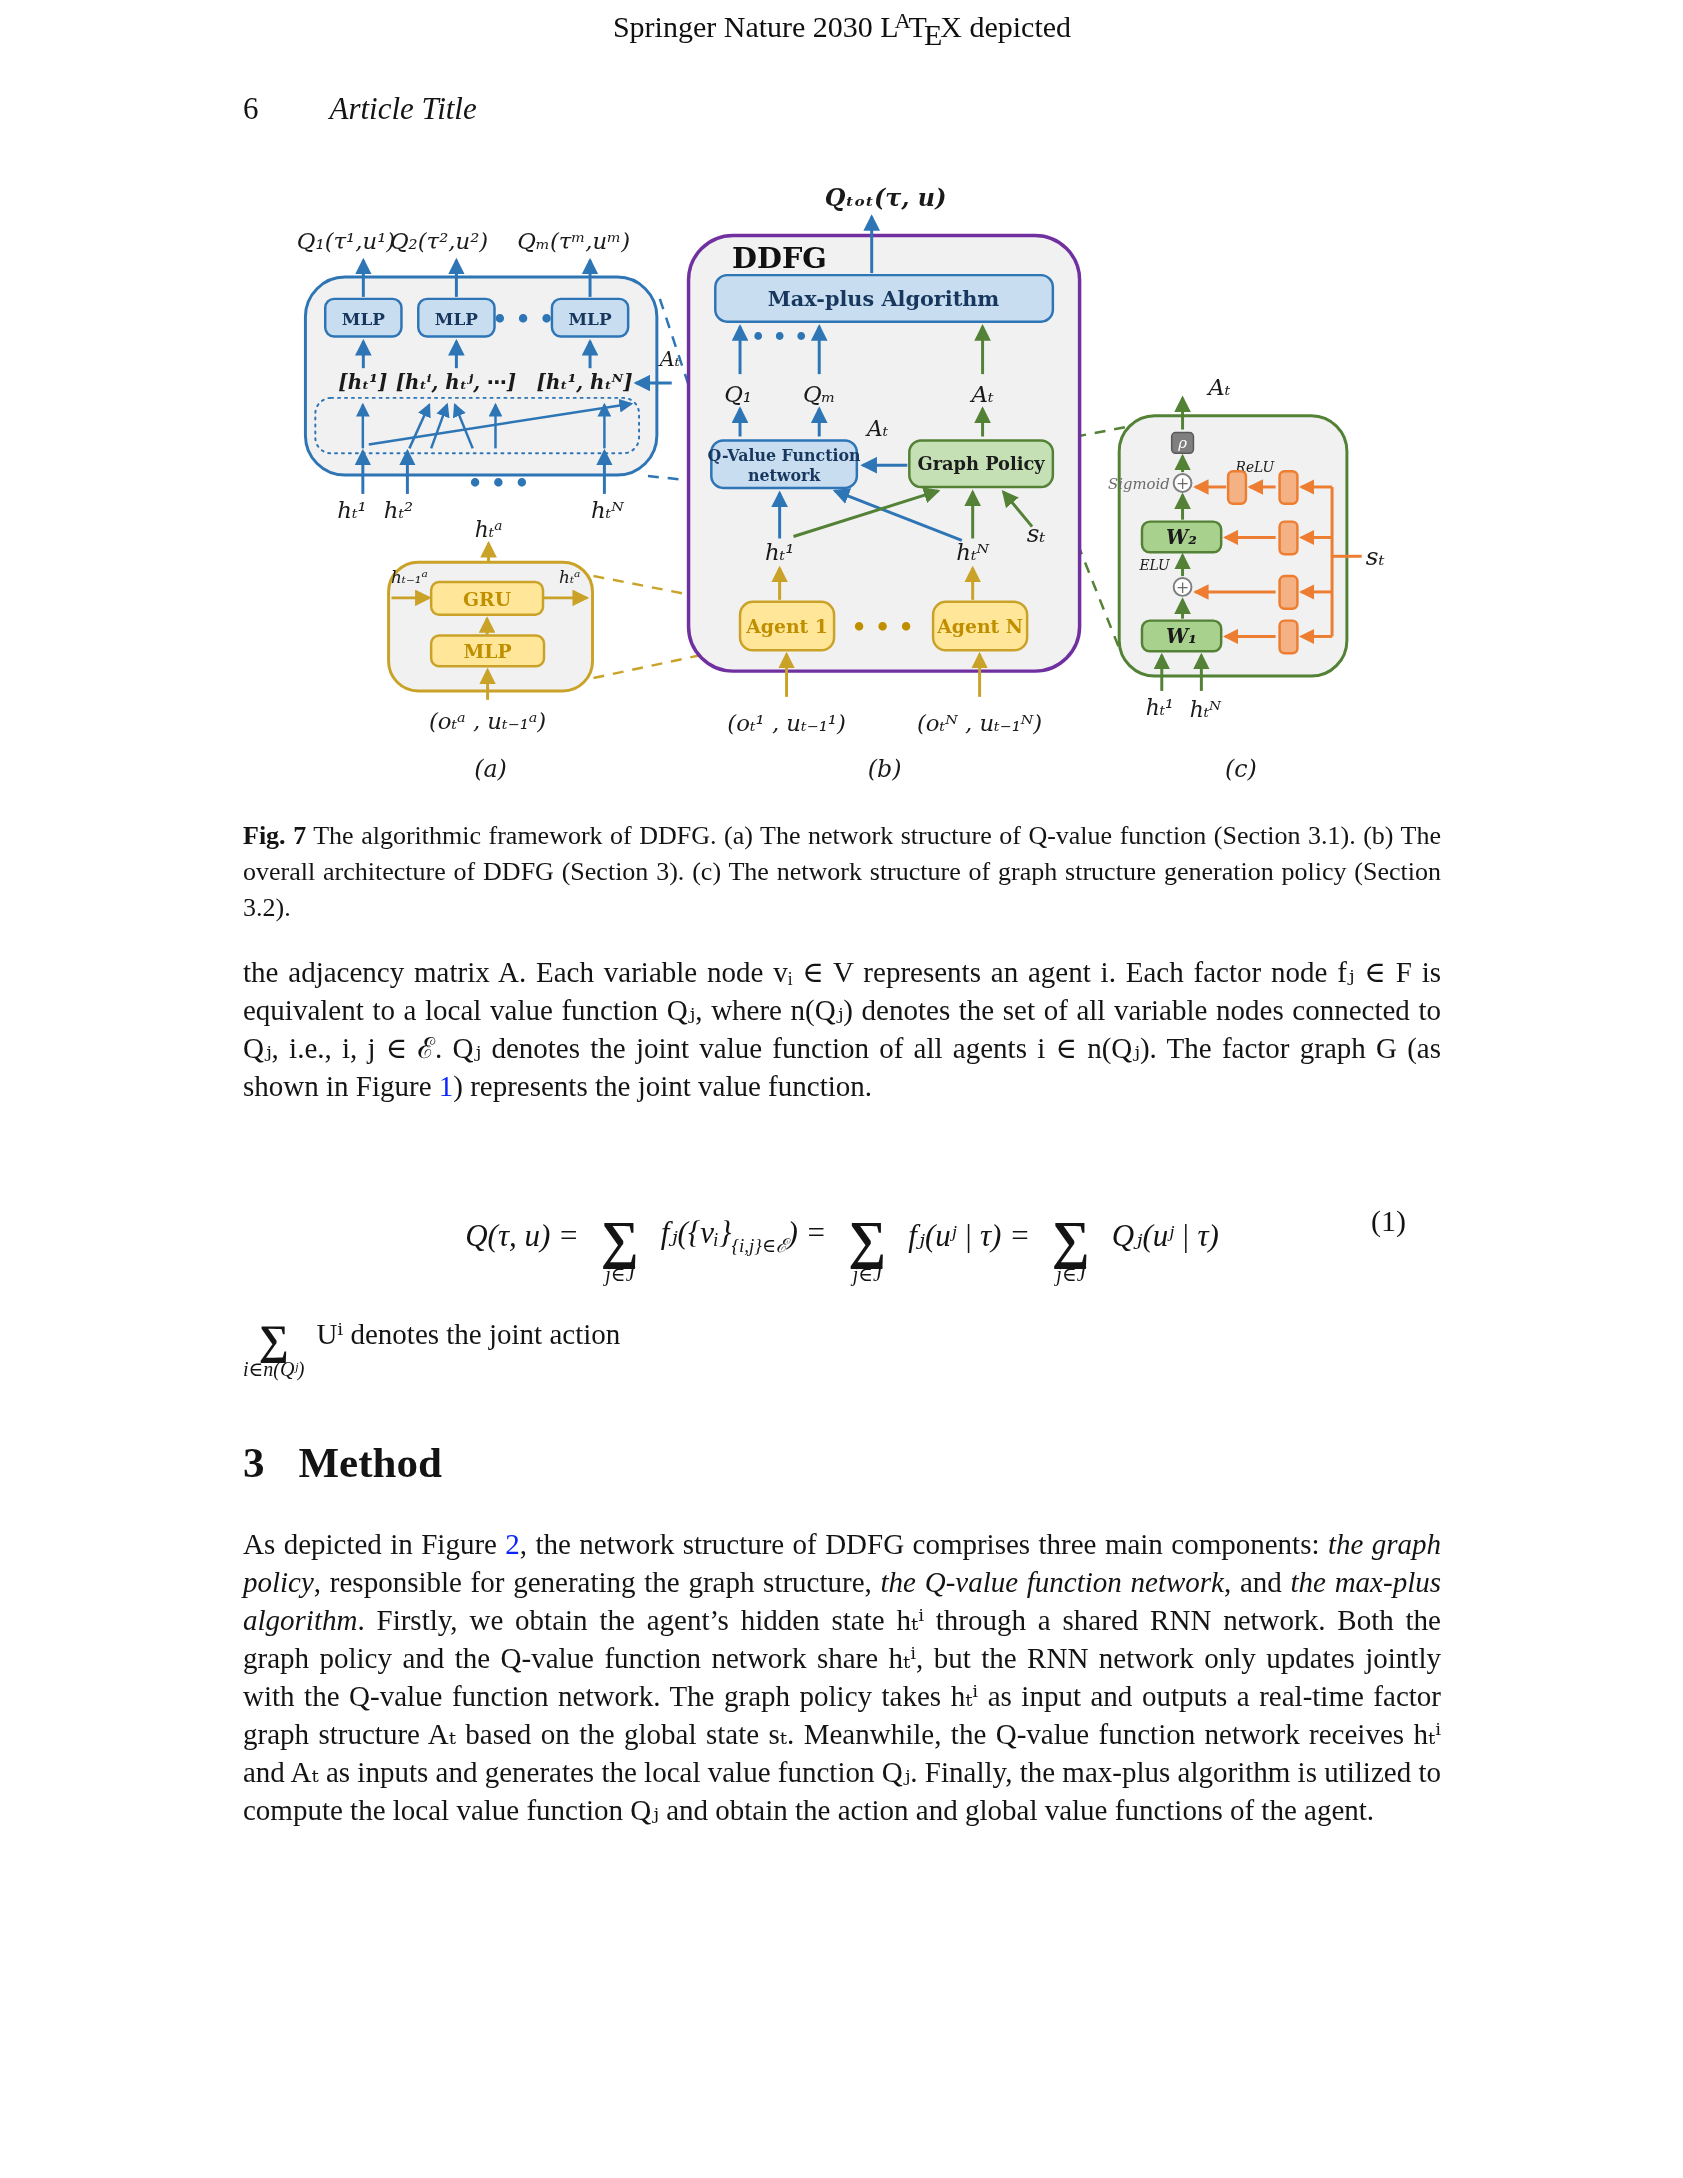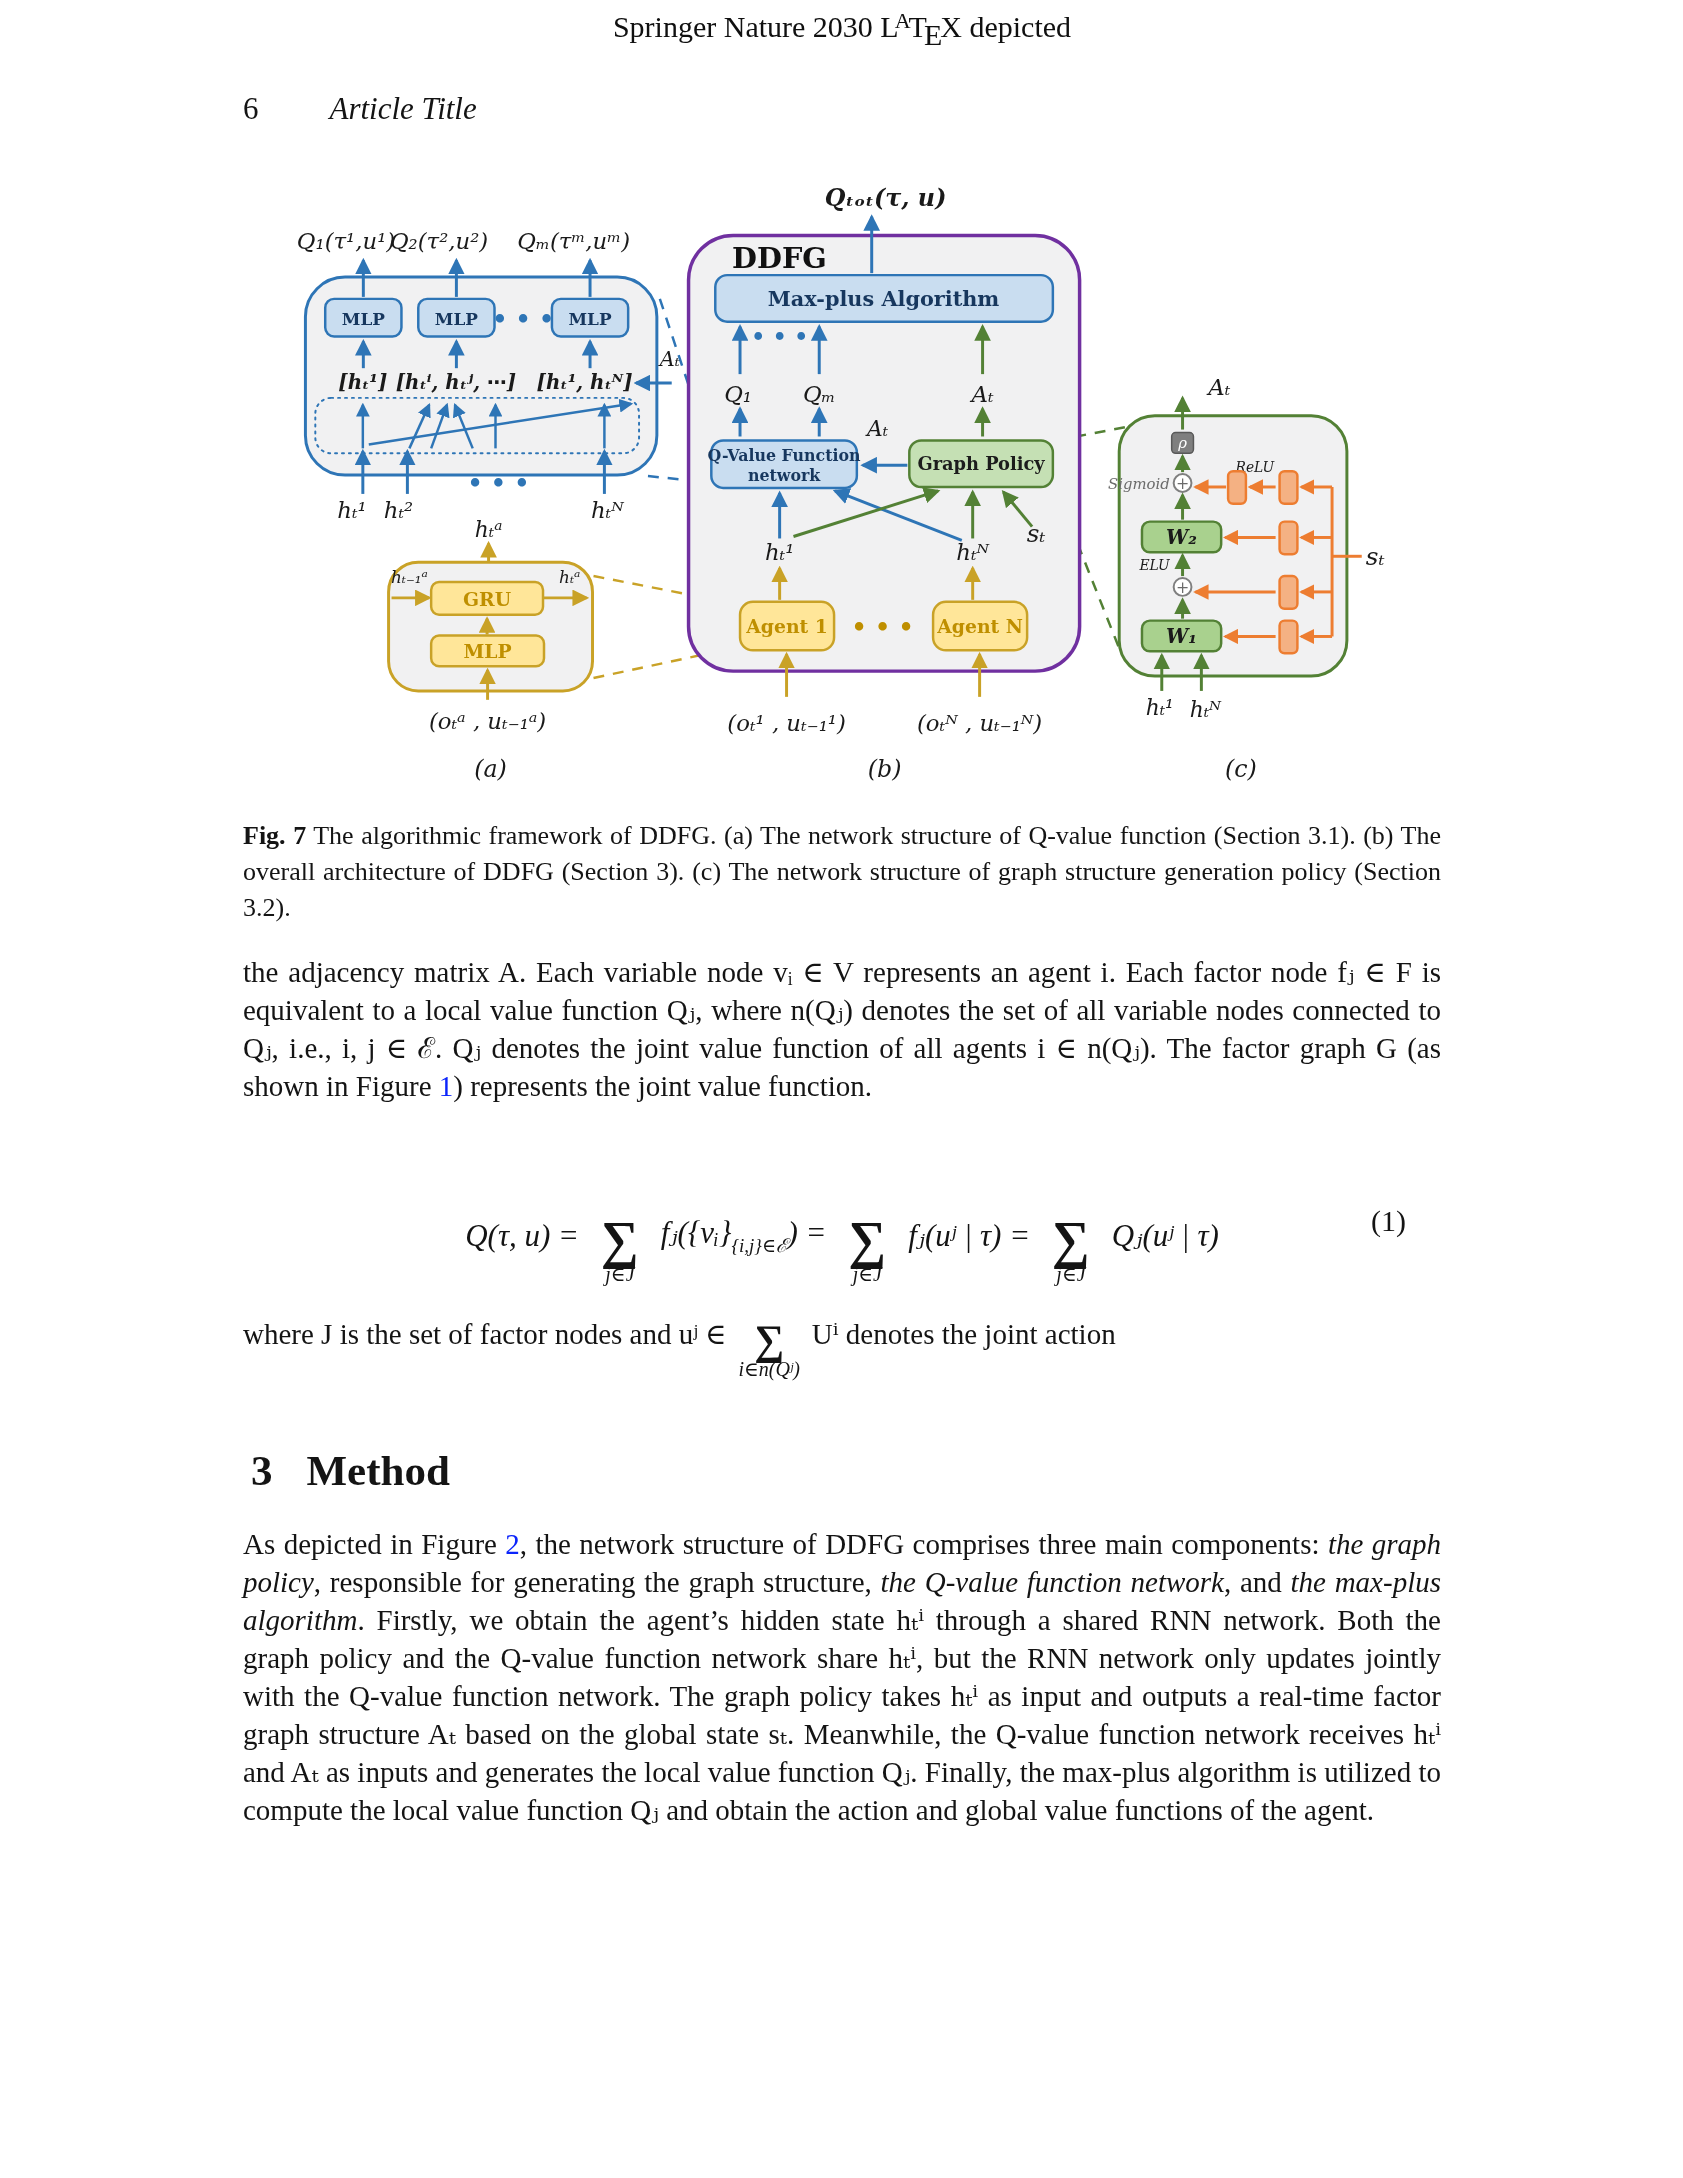--- a/index.html
+++ b/index.html
@@ -53,21 +53,21 @@
   .eq-main{display:flex;align-items:center;gap:22px;font-style:italic;}
   .sum{display:inline-flex;flex-direction:column;align-items:center;transform:translateY(15px);}
   .sigma{font-size:53px;line-height:46px;font-style:normal;font-weight:bold;}
   .lim{font-size:20px;font-style:italic;line-height:22px;}
   .ssub{font-size:19px;vertical-align:-9px;}
   .eqnum{position:absolute;right:35px;top:30px;font-size:30px;font-style:normal;}
   .where{position:absolute;top:1305px;left:243px;width:1198px;display:flex;align-items:center;gap:12px;font-size:29px;}
   .where .sum{transform:translateY(17px);}
   .sigma2{font-size:42px;line-height:36px;font-style:normal;font-weight:bold;}
   .cont{top:1384px;}
-  .sec{position:absolute;top:1438px;left:243px;margin:8px;font-size:43px;font-weight:bold;}
+  .sec{position:absolute;top:1438px;left:243px;margin:0;font-size:43px;font-weight:bold;}
   .sec-t{margin-left:34px;}
   .method{top:1525px;}
 </style>
 </head>
 <body>
 
 <div class="page">
 
   <div class="tmpl-header"><span>Springer Nature 2030 L</span><span class="lx-a">A</span><span>T</span><span class="lx-e">E</span><span>X</span><span> depicted</span></div>
 
@@ -320,21 +320,20 @@
       <span class="sum">
           <span class="sigma">∑</span>
           <span class="lim">j∈J</span>
         </span>
       <span>Qⱼ(uʲ | τ)</span>
     </span>
     <span class="eqnum">(1)</span>
   </div>
 
   <div class="where">
-    <span>where J is the set of factor nodes and uʲ ∈</span>
     <span class="sum">
         <span class="sigma2">∑</span>
         <span class="lim">i∈n(Qʲ)</span>
       </span>
     <span>Uⁱ denotes the joint action</span>
   </div>
 
   <h2 class="sec"><span>3</span><span class="sec-t">Method</span></h2>
 
   <p class="para method"><span>As depicted in Figure </span><a class="ref">2</a><span>, the network structure of DDFG comprises three main components: </span><i>the graph policy</i><span>, responsible for generating the graph structure, </span><i>the Q-value function network</i><span>, and </span><i>the max-plus algorithm</i><span>. Firstly, we obtain the agent’s hidden state hₜⁱ through a shared RNN network. Both the graph policy and the Q-value function network share hₜⁱ, but the RNN network only updates jointly with the Q-value function network. The graph policy takes hₜⁱ as input and outputs a real-time factor graph structure Aₜ based on the global state sₜ. Meanwhile, the Q-value function network receives hₜⁱ and Aₜ as inputs and generates the local value function Qⱼ. Finally, the max-plus algorithm is utilized to compute the local value function Qⱼ and obtain the action and global value functions of the agent.</span></p>

